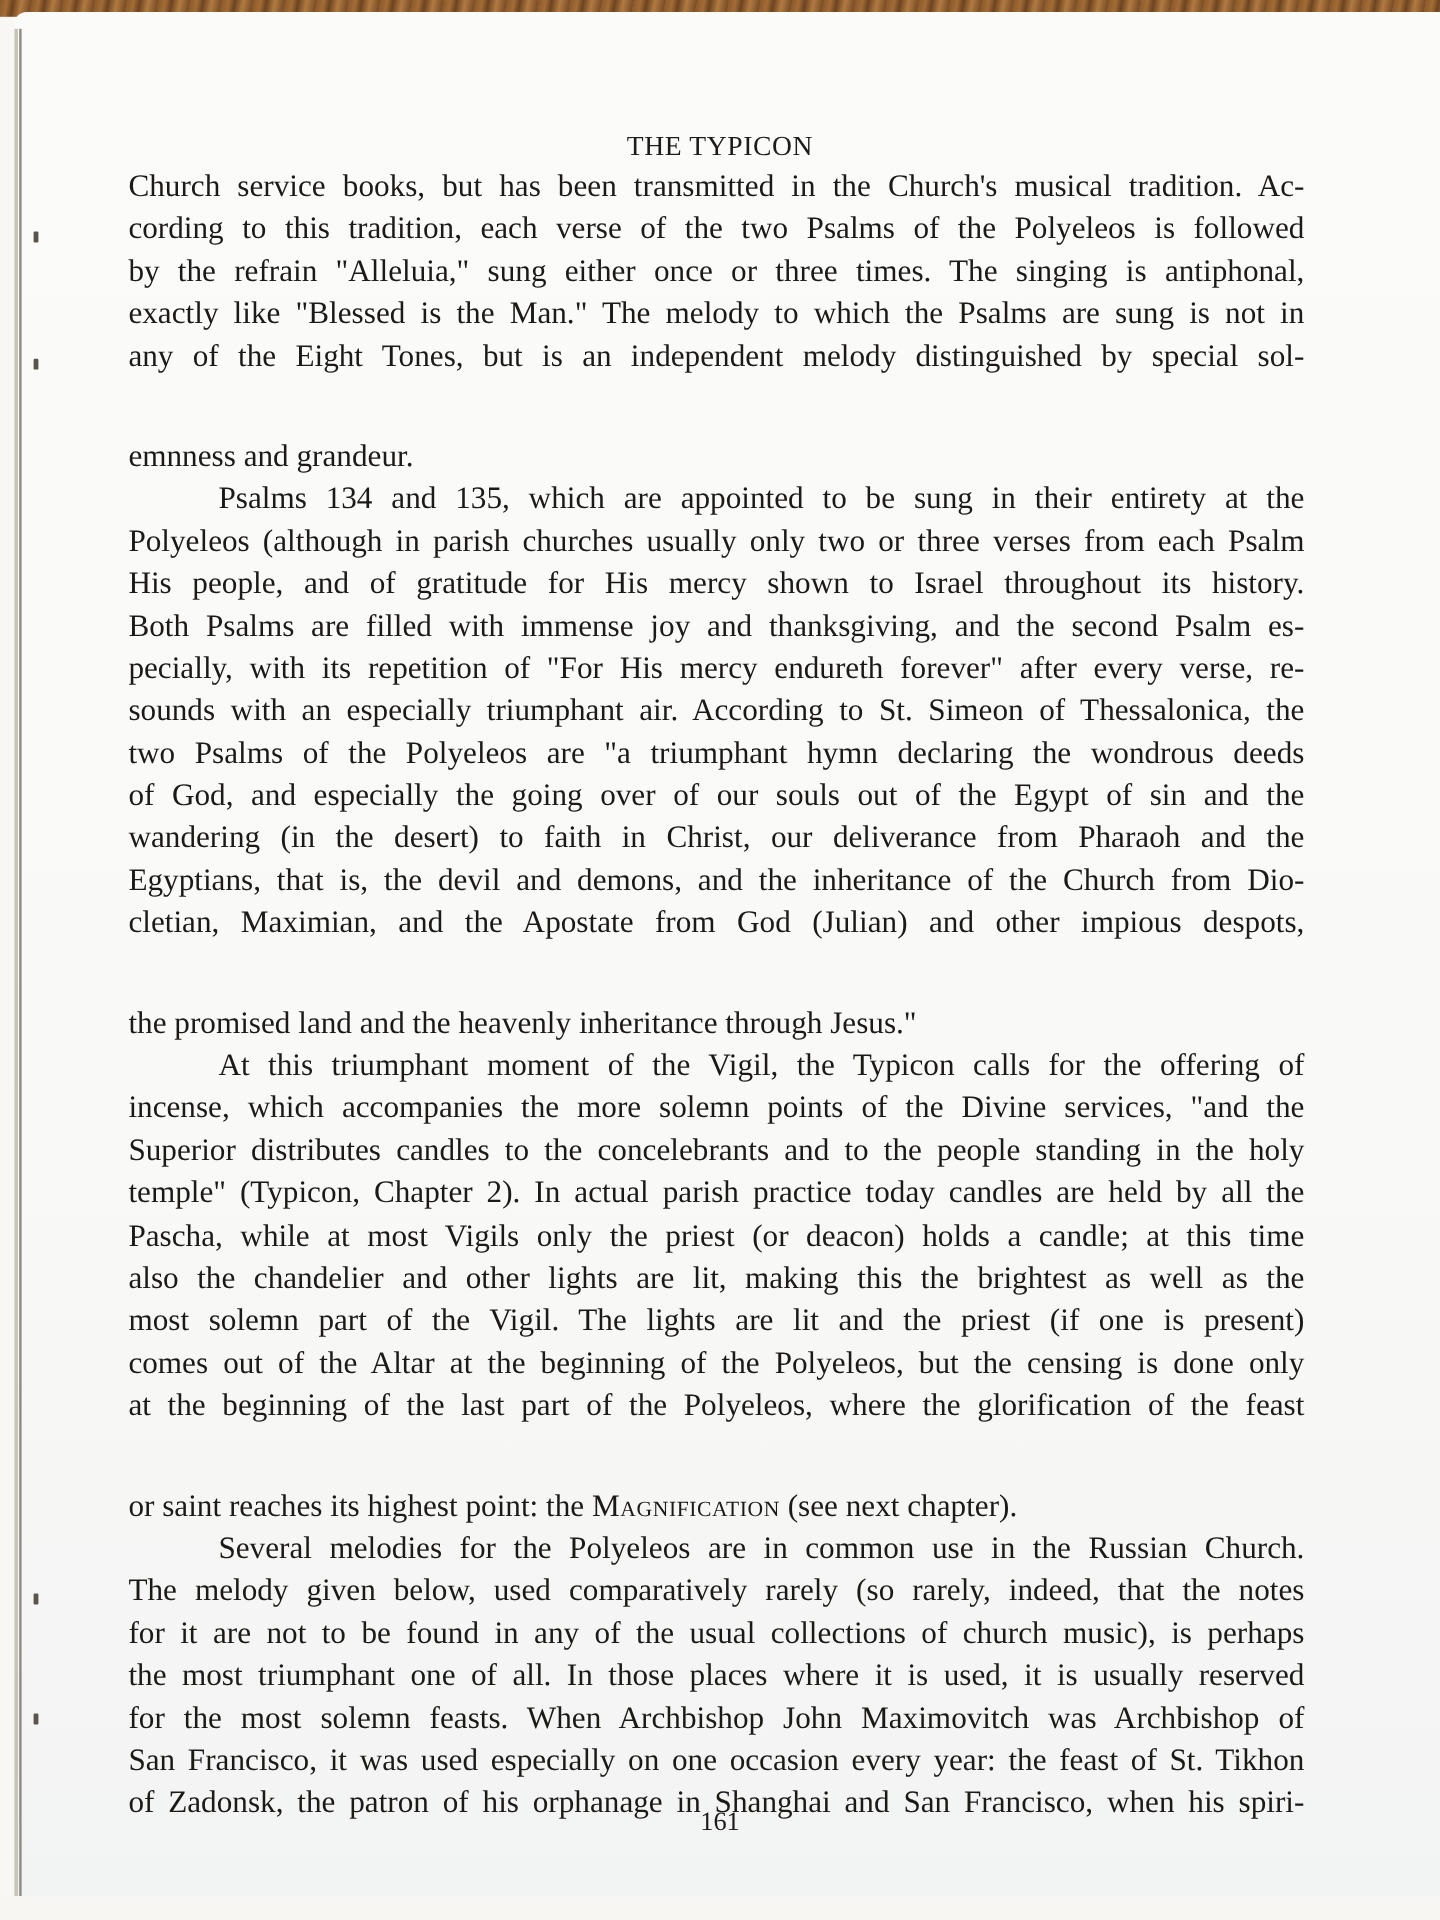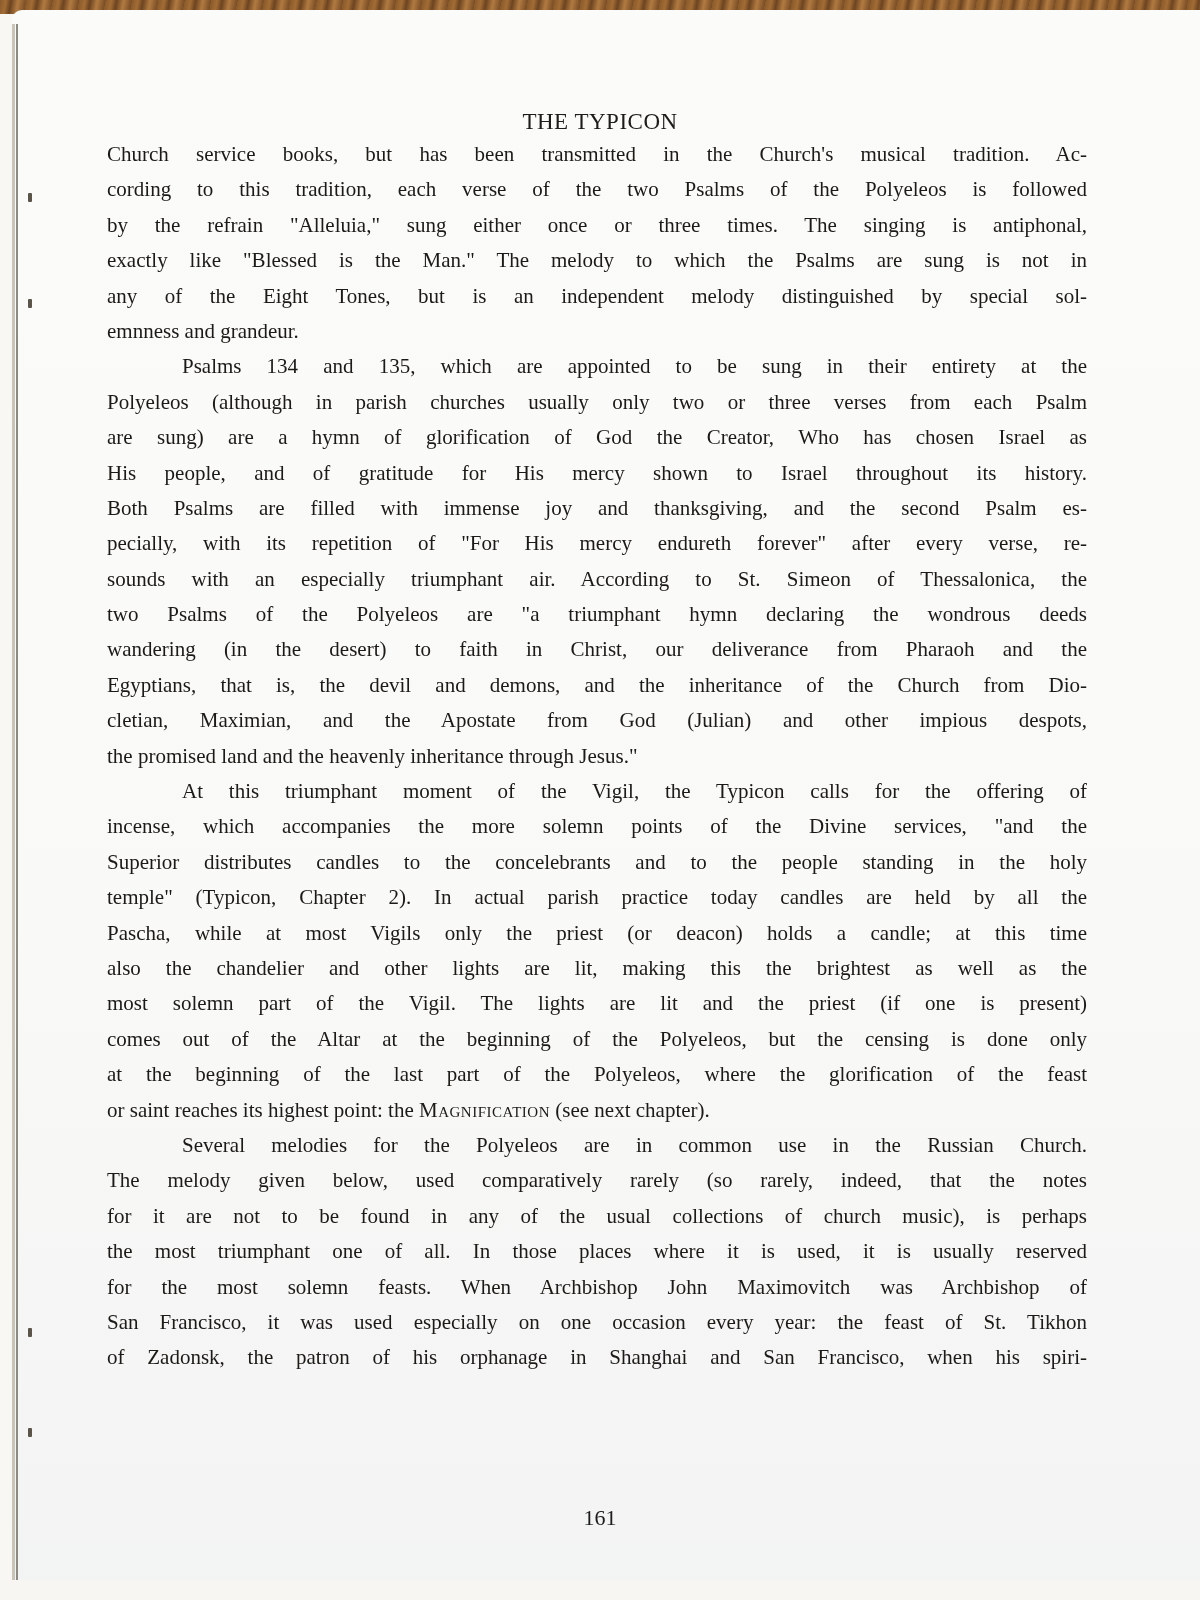--- a/index.html
+++ b/index.html
@@ -63,34 +63,35 @@
       font-size: 23px;
       letter-spacing: 0.5px;
       color: #1e1c1a;
     }
     .body-text {
       position: absolute;
       left: 107px;
       top: 137px;
       width: 980px;
       font-family: "Liberation Serif", "DejaVu Serif", serif;
-      font-size: 21px;
+      font-size: 26px;
       line-height: 35.4px;
       color: #1c1a17;
       text-align: justify;
     }
     .line {
       display: block;
       white-space: nowrap;
       text-align-last: justify;
       text-align: justify;
       height: 35.4px;
     }
     .line.last {
       text-align-last: left;
+      margin-top: 48px;
     }
     .line.indent {
       padding-left: 75px;
     }
     .smallcaps {
       font-variant: small-caps;
       letter-spacing: 0.5px;
     }
     .page-number {
       position: absolute;
@@ -126,26 +127,26 @@
       <span class="line">cording to this tradition, each verse of the two Psalms of the Polyeleos is followed</span>
       <span class="line">by the refrain "Alleluia," sung either once or three times. The singing is antiphonal,</span>
       <span class="line">exactly like "Blessed is the Man." The melody to which the Psalms are sung is not in</span>
       <span class="line">any of the Eight Tones, but is an independent melody distinguished by special sol-</span>
       <span class="line last">emnness and grandeur.</span>
     </div>
 
     <div>
       <span class="line indent">Psalms 134 and 135, which are appointed to be sung in their entirety at the</span>
       <span class="line">Polyeleos (although in parish churches usually only two or three verses from each Psalm</span>
-      <span class="line">are sung) are a hymn of glorification of God the Creator, Who has chosen Israel as</span>
       <span class="line">His people, and of gratitude for His mercy shown to Israel throughout its history.</span>
       <span class="line">Both Psalms are filled with immense joy and thanksgiving, and the second Psalm es-</span>
       <span class="line">pecially, with its repetition of "For His mercy endureth forever" after every verse, re-</span>
       <span class="line">sounds with an especially triumphant air. According to St. Simeon of Thessalonica, the</span>
       <span class="line">two Psalms of the Polyeleos are "a triumphant hymn declaring the wondrous deeds</span>
+      <span class="line">of God, and especially the going over of our souls out of the Egypt of sin and the</span>
       <span class="line">wandering (in the desert) to faith in Christ, our deliverance from Pharaoh and the</span>
       <span class="line">Egyptians, that is, the devil and demons, and the inheritance of the Church from Dio-</span>
       <span class="line">cletian, Maximian, and the Apostate from God (Julian) and other impious despots,</span>
       <span class="line last">the promised land and the heavenly inheritance through Jesus."</span>
     </div>
 
     <div>
       <span class="line indent">At this triumphant moment of the Vigil, the Typicon calls for the offering of</span>
       <span class="line">incense, which accompanies the more solemn points of the Divine services, "and the</span>
       <span class="line">Superior distributes candles to the concelebrants and to the people standing in the holy</span>

